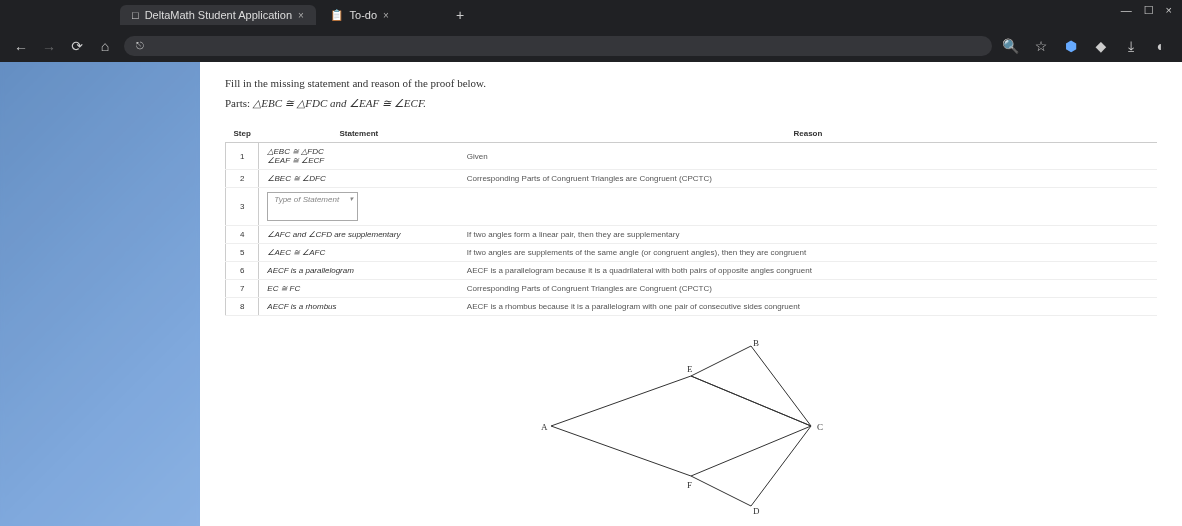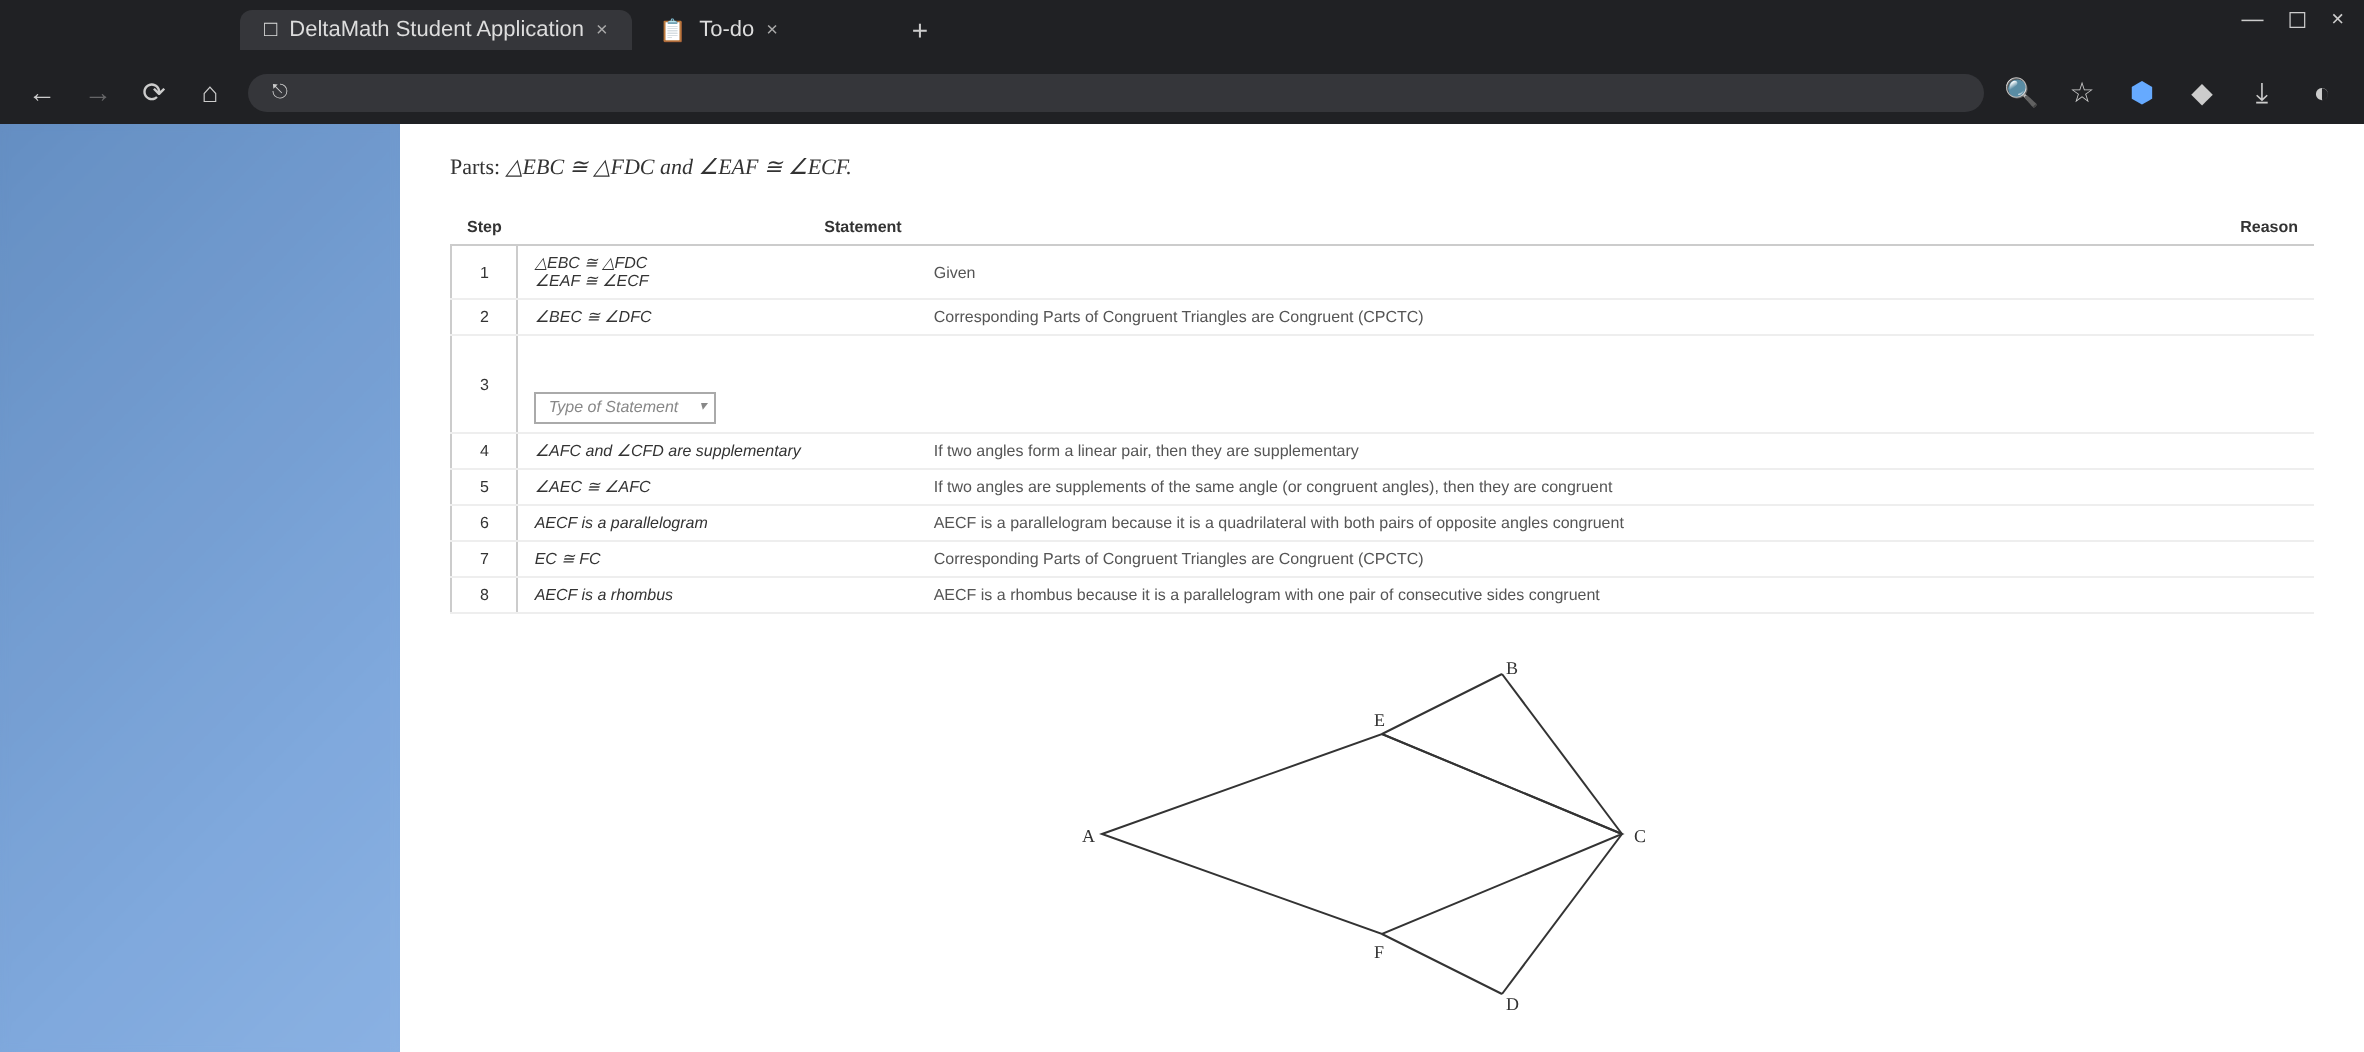--- a/index.html
+++ b/index.html
@@ -90,49 +90,48 @@
 .instruction { font-size: 11px; color: #333; margin-bottom: 8px; font-family: Georgia, serif; }
 .given, .prove { font-size: 11px; margin-bottom: 6px; font-family: Georgia, serif; }
 .math { font-style: italic; text-align: center; }
 .proof-table {
   width: 100%;
   border-collapse: collapse;
   margin-top: 15px;
   font-size: 8px;
 }
 .proof-table th {
-  text-align: right;
+  text-align: center;
   padding: 4px 8px;
   border-bottom: 1px solid #ccc;
   font-weight: bold;
   font-size: 8px;
 }
 .proof-table td {
   padding: 4px 8px;
   border-bottom: 1px solid #eee;
   vertical-align: middle;
 }
 .step-num {
   width: 25px;
   text-align: center;
   border: 1px solid #ccc;
   font-size: 8px;
 }
 .statement-col { width: 200px; font-style: italic; }
 .reason-col { font-size: 8px; color: #555; }
 .dropdown-box {
   border: 1px solid #aaa;
-  padding: 2px 18px 3px 6px;
+  padding: 2px 18px 16px 6px;
   font-size: 8px;
   color: #888;
   background: #fff;
   display: inline-block;
   position: relative;
   cursor: pointer;
-  margin-top: 24px;
 }
 .dropdown-box::after {
   content: "▾";
   position: absolute;
   right: 4px;
   font-size: 7px;
 }
 .diagram {
   margin-top: 20px;
   display: flex;
@@ -188,20 +187,21 @@
     <span>—</span>
     <span>☐</span>
     <span>×</span>
   </div>
 </div>
 
 <div class="content-wrapper">
   <div class="left-panel"></div>
   <div class="main-panel">
 
+    <div class="instruction">Fill in the missing statement and reason of the proof below.</div>
 
     <div class="given">
       <span>Parts:</span>
       <span class="math">△EBC ≅ △FDC and ∠EAF ≅ ∠ECF.</span>
     </div>
 
 
     <table class="proof-table">
       <thead>
         <tr>

